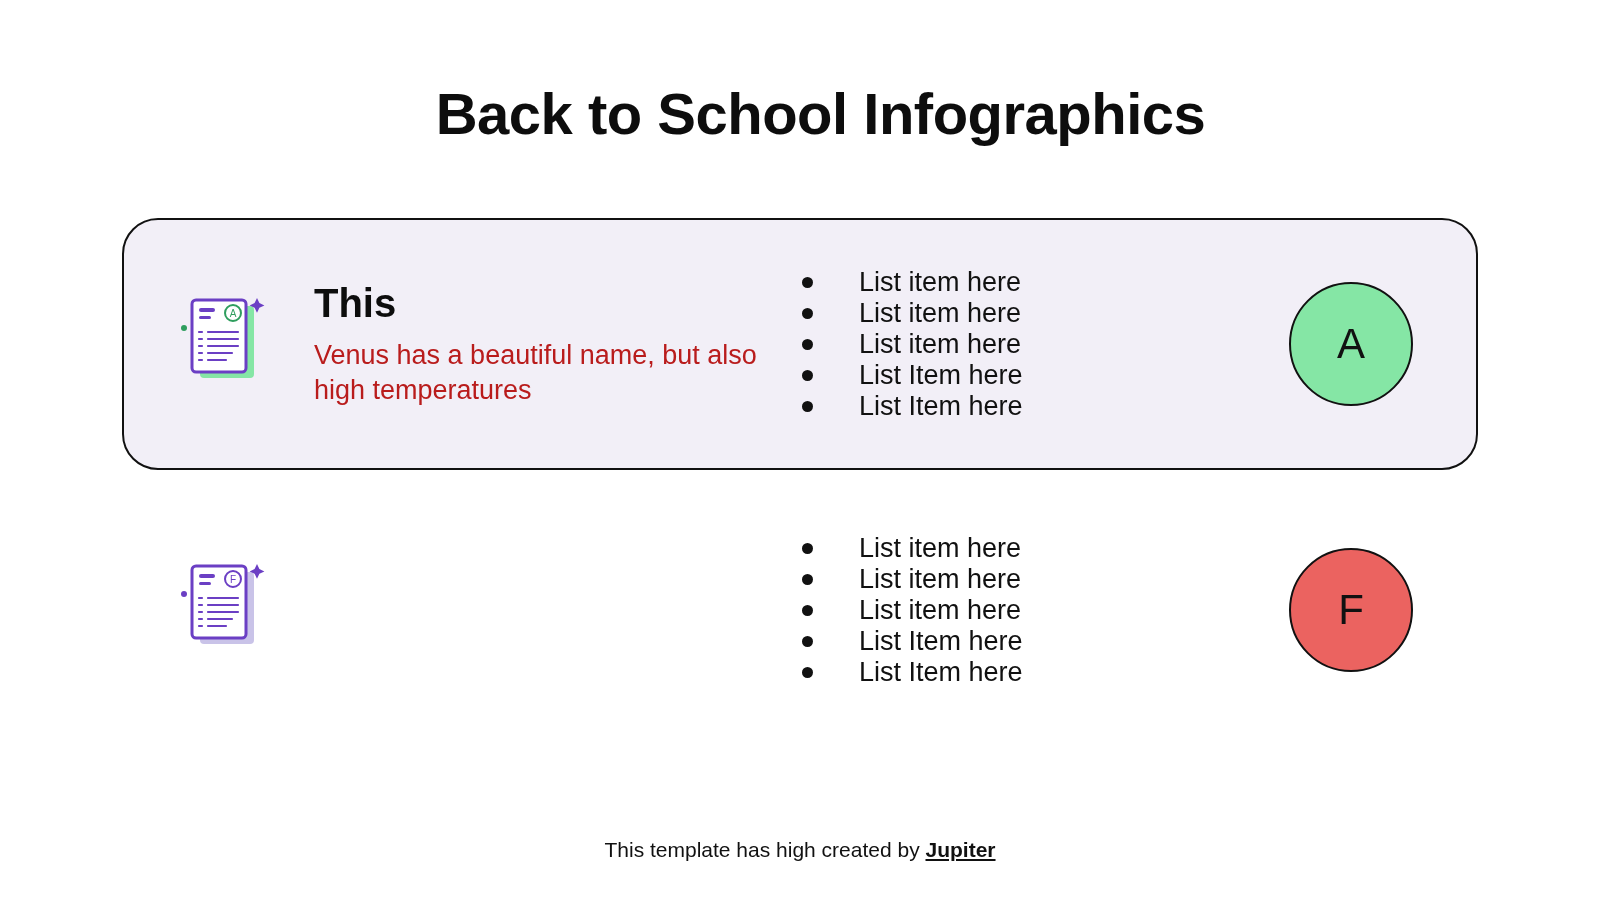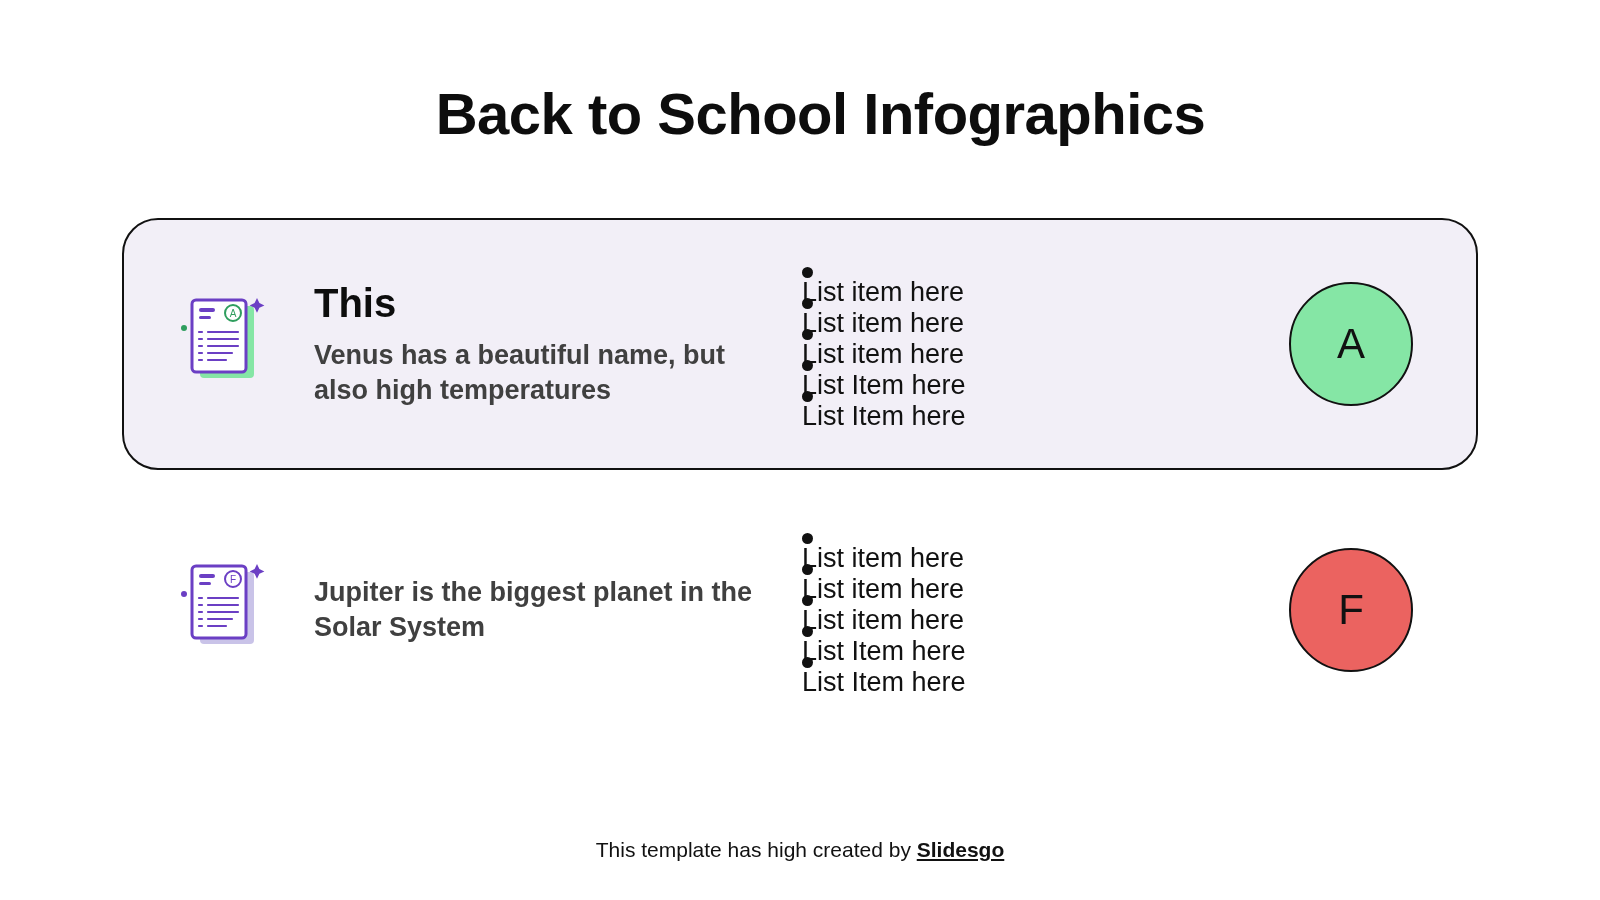--- a/index.html
+++ b/index.html
@@ -80,35 +80,34 @@
   }
   .planet-name {
     font-size: 40px;
     font-weight: 700;
     color: #0d0d0d;
     line-height: 1.15;
     margin-bottom: 12px;
   }
   .planet-desc {
     font-size: 27px;
-    font-weight: 700;
-    color: #404040;
+    font-weight: 400;
+    color: #b91c1c;
     line-height: 1.28;
   }
 
   
   .list-cell {
     flex: 1 1 auto;
     padding-left: 18px;
   }
   .bullet-row {
     display: flex;
-    align-items: flex-start;
+    align-items: center;
     height: 31px;
-    flex-direction: column;
   }
   .bullet-dot {
     width: 11px;
     height: 11px;
     border-radius: 50%;
     background: #111111;
     margin-right: 46px;
     flex: 0 0 auto;
   }
   .bullet-text {
@@ -227,21 +226,20 @@
         <g stroke="#6b3fc4" stroke-width="2.2" stroke-linecap="round">
           <path d="M21 40 h3 M21 47 h3 M21 54 h3 M21 61 h3 M21 68 h3"></path>
           <path d="M30 40 h30 M30 47 h30 M30 54 h30 M30 61 h24 M30 68 h18"></path>
         </g>
         <circle cx="6" cy="36" r="3" fill="#6b3fc4"></circle>
         <path d="M79 6 l2.4 5 5 2.4 -5 2.4 -2.4 5 -2.4 -5 -5 -2.4 5 -2.4 z" fill="#6b3fc4"></path>
       </svg>
     </div>
 
     <div class="text-cell">
-      <div class="planet-desc">Jupiter is the biggest planet in the Solar System</div>
     </div>
 
     <div class="list-cell">
       <div class="bullet-row">
         <span class="bullet-dot"></span>
         <span class="bullet-text">List item here</span>
       </div>
       <div class="bullet-row">
         <span class="bullet-dot"></span>
         <span class="bullet-text">List item here</span>
@@ -259,16 +257,16 @@
         <span class="bullet-text">List Item here</span>
       </div>
     </div>
 
     <div class="grade-cell">
       <div class="grade-circle" style="background:#EB6360;">F</div>
     </div>
   </div>
 
   <div class="footer">
-    <span>This template has high created by </span><a href="#">Slidesgo</a>
+    <span>This template has high created by </span><a href="#">Jupiter</a>
   </div>
 
 </div>
 
 </body></html>

